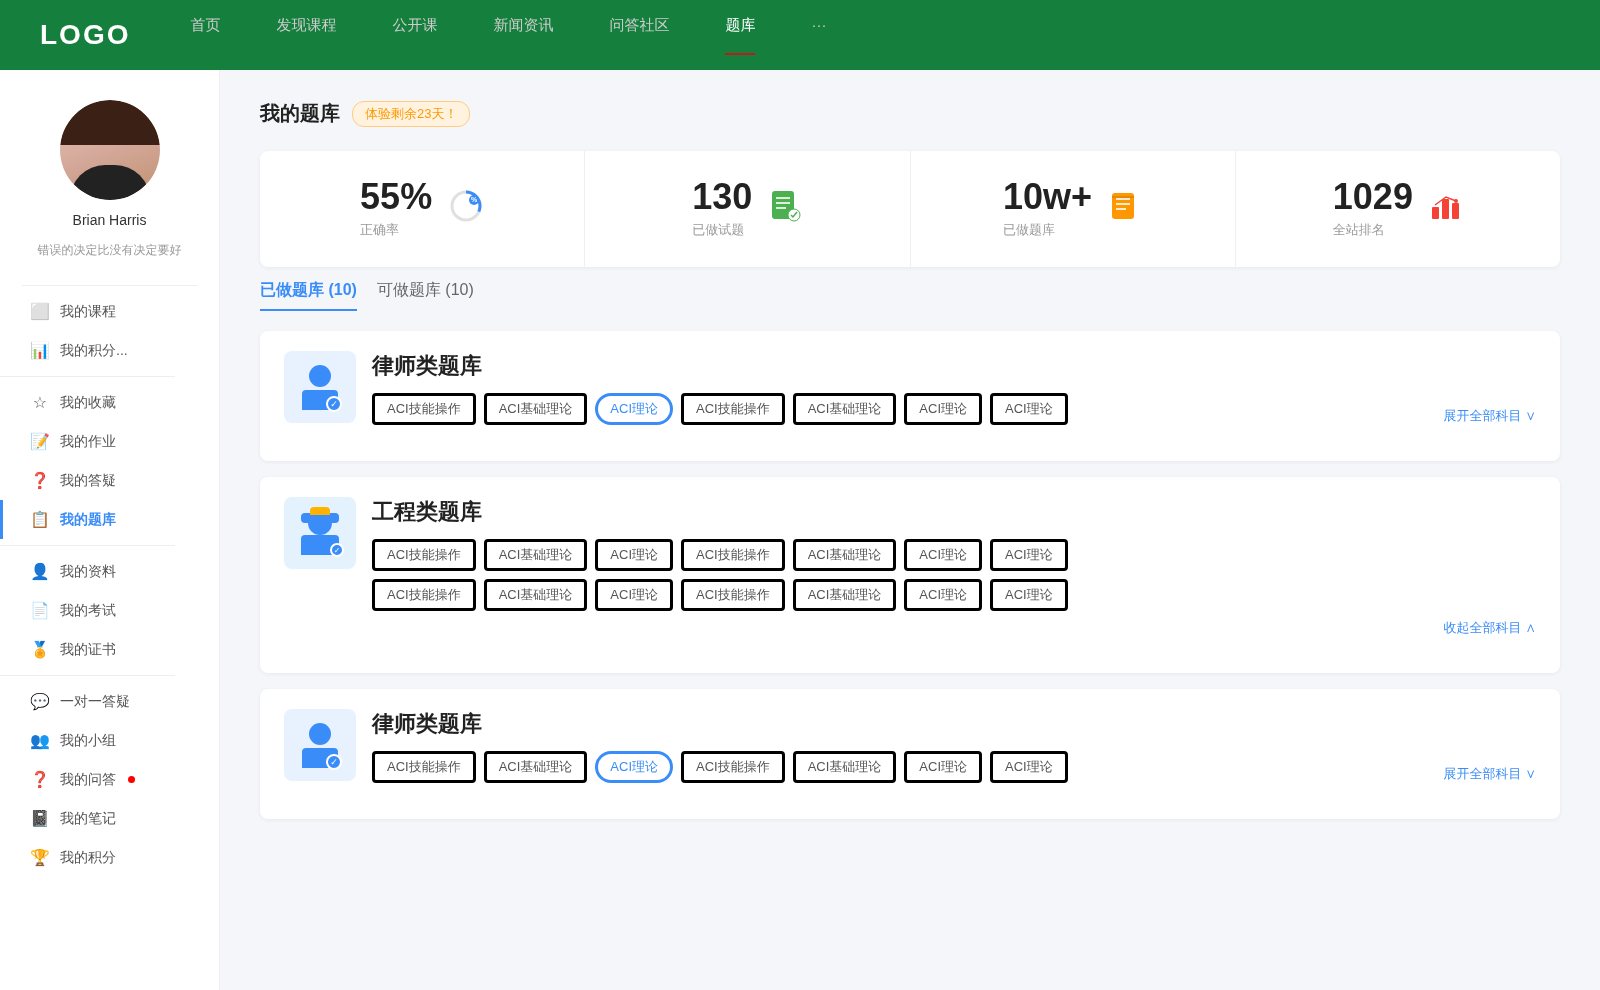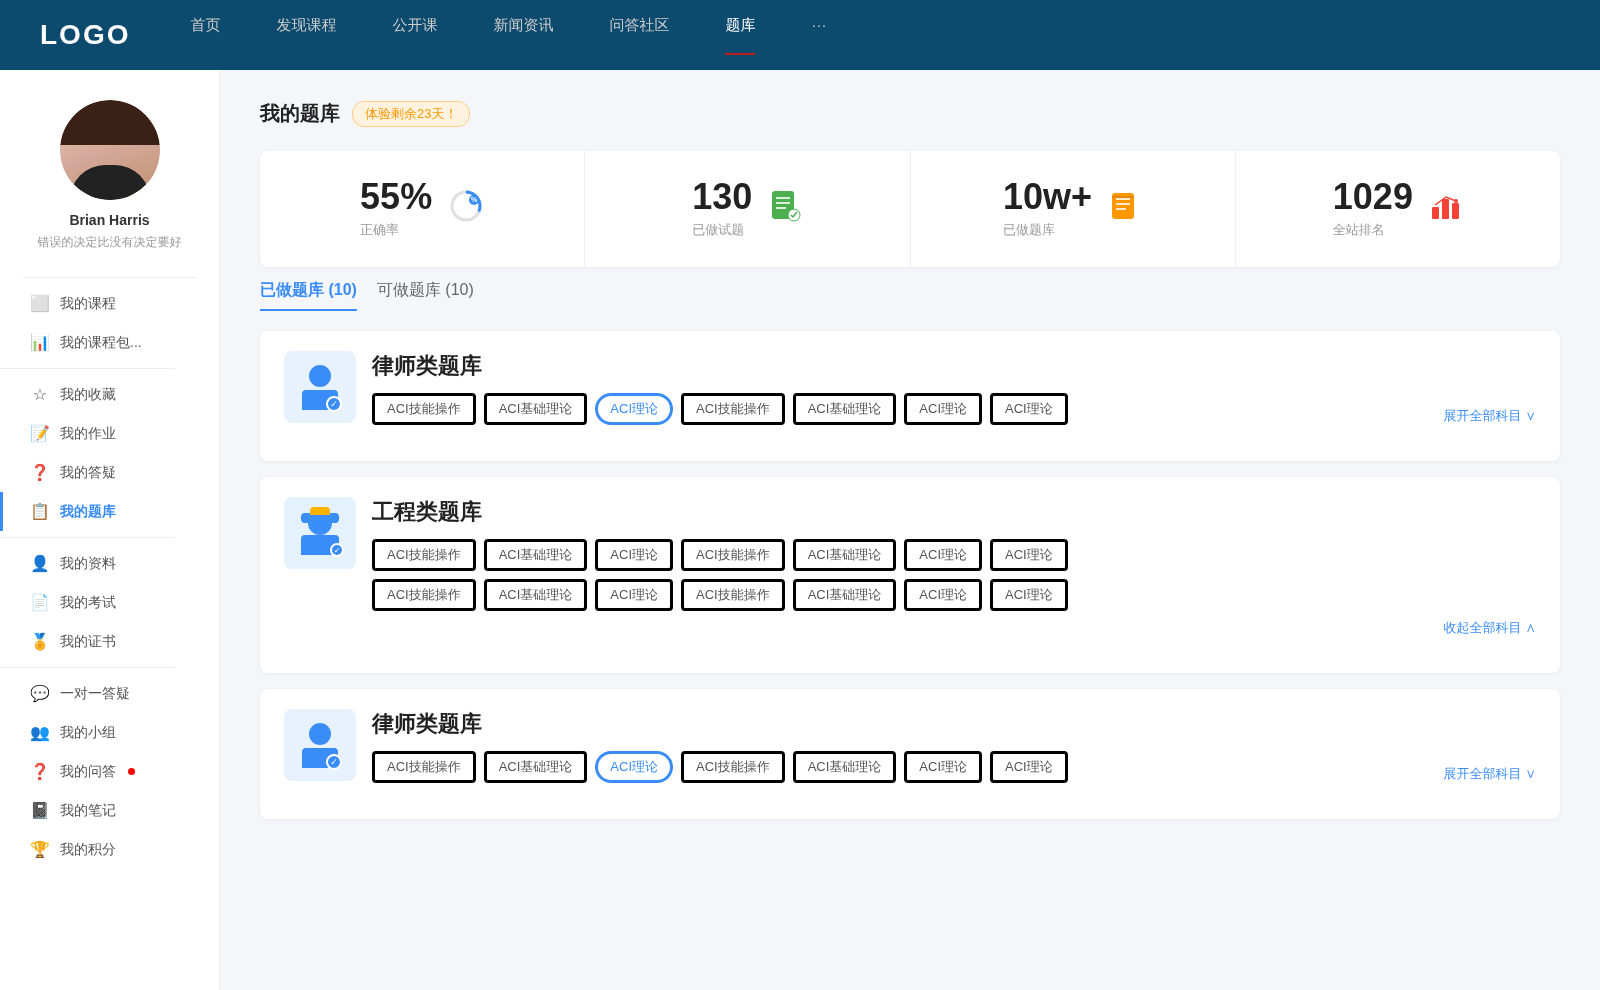--- a/index.html
+++ b/index.html
@@ -1,20 +1,20 @@
 <!DOCTYPE html>
 <html><head>
   <meta charset="utf-8">
   <style>
     * { box-sizing: border-box; margin: 0; padding: 0; }
     body { font-family: 'PingFang SC', 'Microsoft YaHei', sans-serif; background: #f0f2f5; min-height: 990px; }
 
     
     .navbar {
-      background: #0c4a6e;
+      background: #15803d;
       height: 70px;
       display: flex;
       align-items: center;
       padding: 0 40px;
       position: fixed;
       top: 0; left: 0; right: 0;
       z-index: 100;
     }
     .navbar-logo {
       font-size: 28px;
@@ -95,22 +95,22 @@
     .sidebar-avatar {
       width: 100px; height: 100px;
       border-radius: 50%;
       background: #e0dede;
       overflow: hidden;
       margin-bottom: 12px;
     }
     .sidebar-name {
       font-size: 14px;
       color: #333;
-      margin-bottom: 6px;
-      font-weight: 700;
+      margin-bottom: 14px;
+      font-weight: 400;
     }
     .sidebar-motto {
       font-size: 12px;
       color: #999;
       margin-bottom: 20px;
       text-align: center;
       padding: 0 10px;
     }
     .sidebar-divider { width: 80%; height: 1px; background: #eee; margin: 6px 0; }
     .sidebar-menu { width: 100%; }
@@ -376,21 +376,21 @@
     <div class="sidebar-name">Brian Harris</div>
     <div class="sidebar-motto">错误的决定比没有决定要好</div>
     <div class="sidebar-divider"></div>
     <div class="sidebar-menu">
       <div class="sidebar-menu-item">
         <span class="sidebar-icon">⬜</span>
         <span>我的课程</span>
       </div>
       <div class="sidebar-menu-item">
         <span class="sidebar-icon">📊</span>
-        <span>我的课程包...</span>
+        <span>我的积分...</span>
       </div>
       <div class="sidebar-divider"></div>
       <div class="sidebar-menu-item">
         <span class="sidebar-icon">☆</span>
         <span>我的收藏</span>
       </div>
       <div class="sidebar-menu-item">
         <span class="sidebar-icon">📝</span>
         <span>我的作业</span>
       </div>

